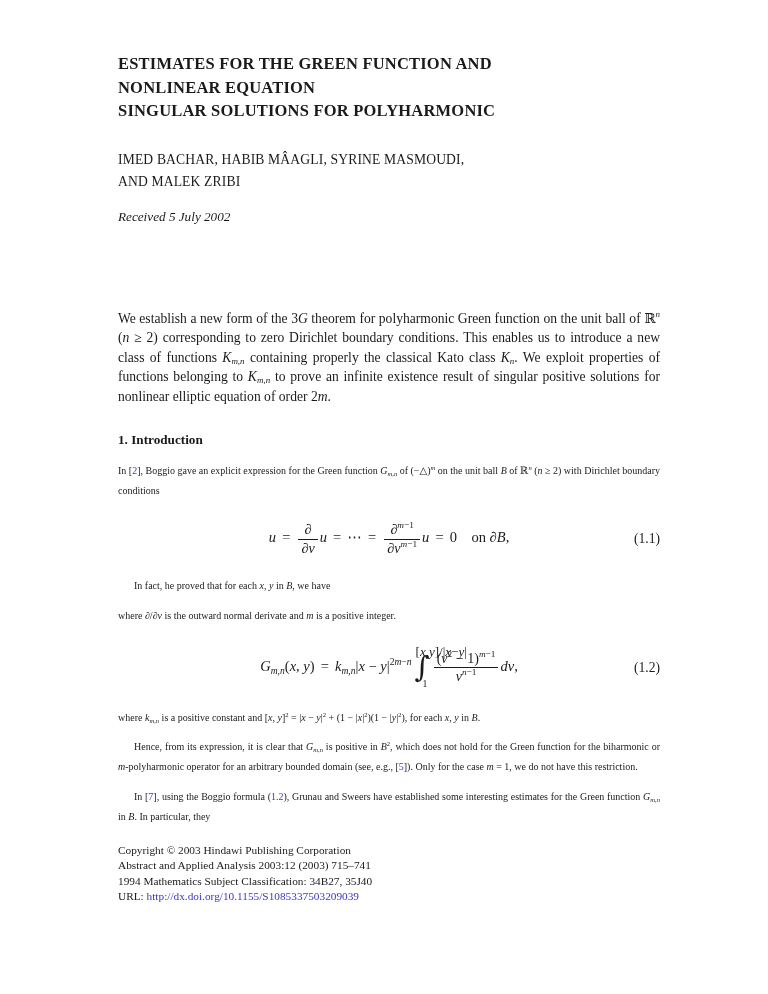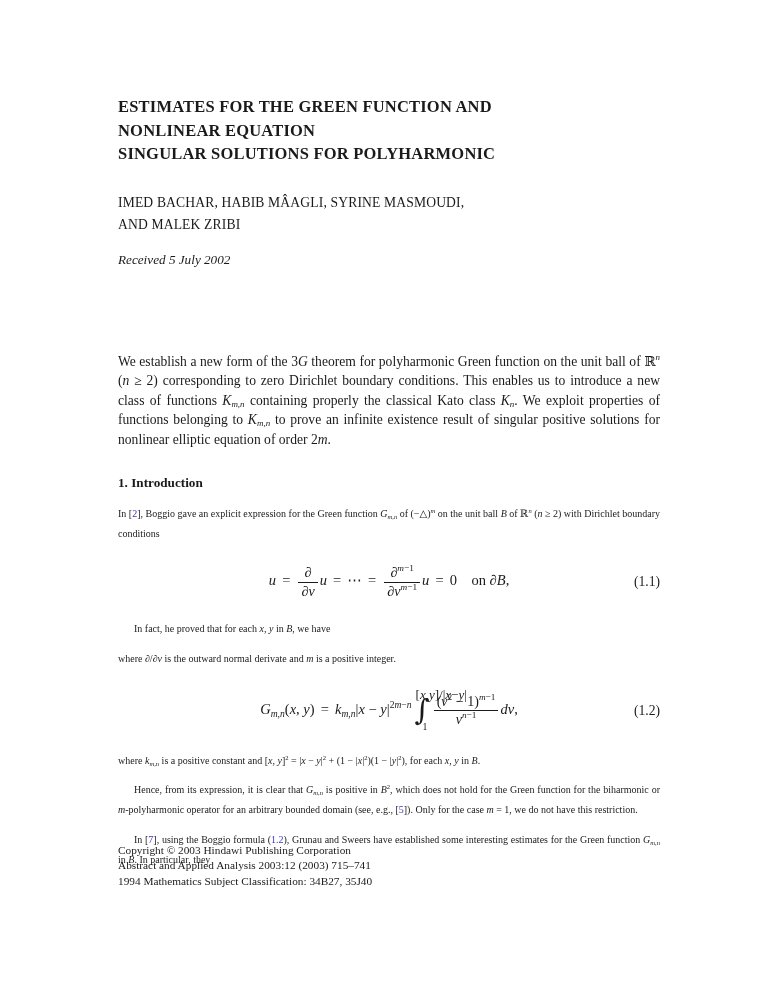--- a/index.html
+++ b/index.html
@@ -17,21 +17,21 @@
   }
   .page {
     position: absolute;
     left: 118px;
     top: 0;
     width: 542px;
   }
 
   
   .title {
-    margin-top: 95px;
+    margin-top: 52px;
     font-size: 16.5px;
     font-weight: bold;
     line-height: 23.5px;
     letter-spacing: 0.2px;
   }
   .title .tline { display: block; }
 
   
   .authors {
     margin-top: 26px;
@@ -214,13 +214,14 @@
   <p class="para indent">Hence, from its expression, it is clear that <span class="mi">G</span><sub><span class="mi">m,n</span></sub> is positive in <span class="mi">B</span><sup>2</sup>, which does not hold for the Green function for the biharmonic or <span class="mi">m</span>-polyharmonic operator for an arbitrary bounded domain (see, e.g., [<a href="#" class="lnk">5</a>]). Only for the case <span class="mi">m</span> = 1, we do not have this restriction.</p>
 
   <p class="para indent">In [<a href="#" class="lnk">7</a>], using the Boggio formula (<a href="#" class="lnk">1.2</a>), Grunau and Sweers have established some interesting estimates for the Green function <span class="mi">G</span><sub><span class="mi">m,n</span></sub> in <span class="mi">B</span>. In particular, they</p>
 
 </div>
 
 <div class="footer">
   <span class="fline">Copyright © 2003 Hindawi Publishing Corporation</span>
   <span class="fline">Abstract and Applied Analysis 2003:12 (2003) 715–741</span>
   <span class="fline">1994 Mathematics Subject Classification: 34B27, 35J40</span>
+  <span class="fline"><span>URL:</span> <a href="#" class="lnk">http://dx.doi.org/10.1155/S1085337503209039</a></span>
 </div>
 
 </body></html>

